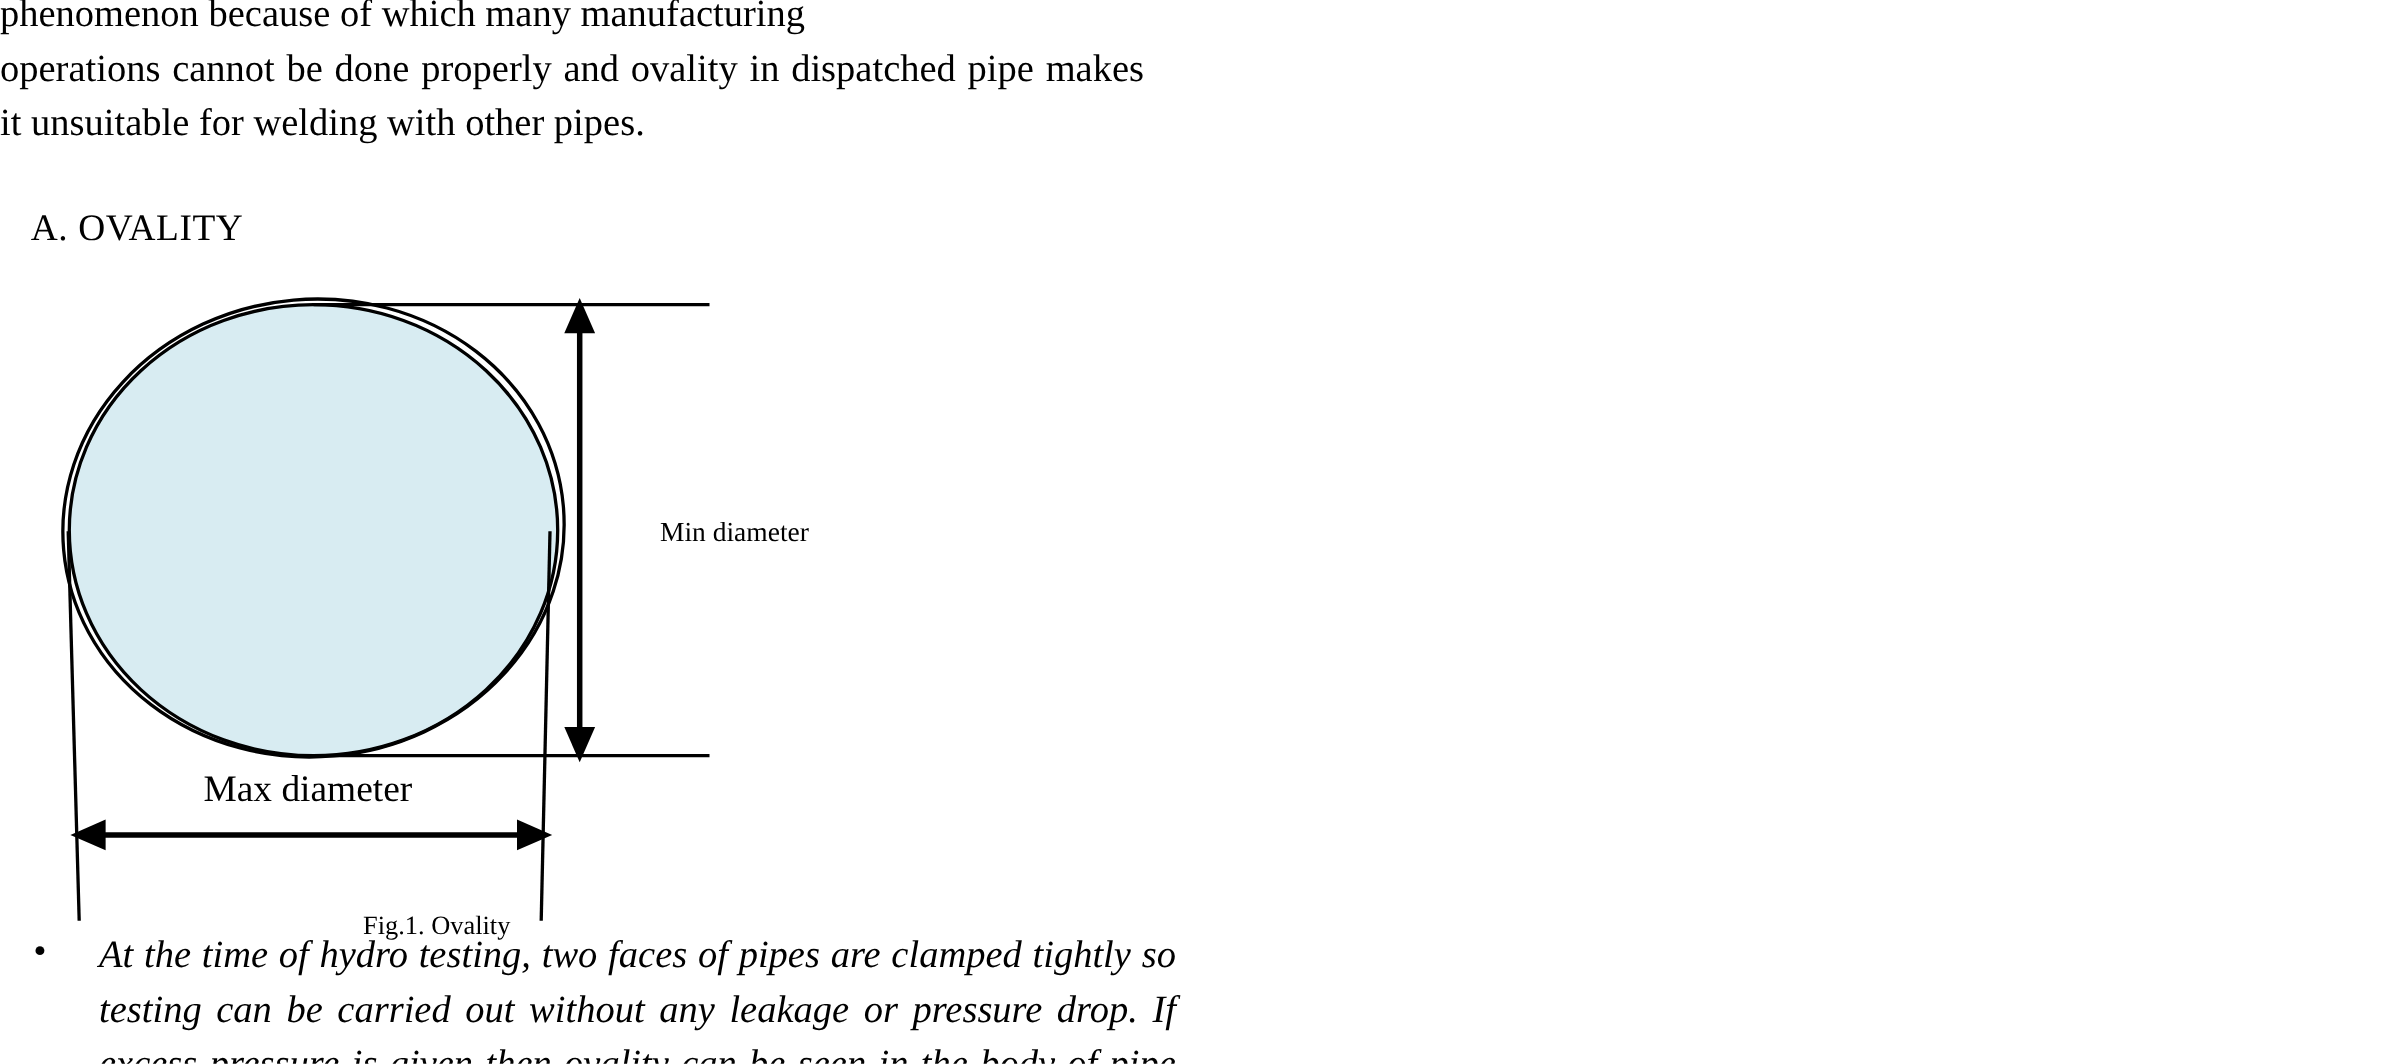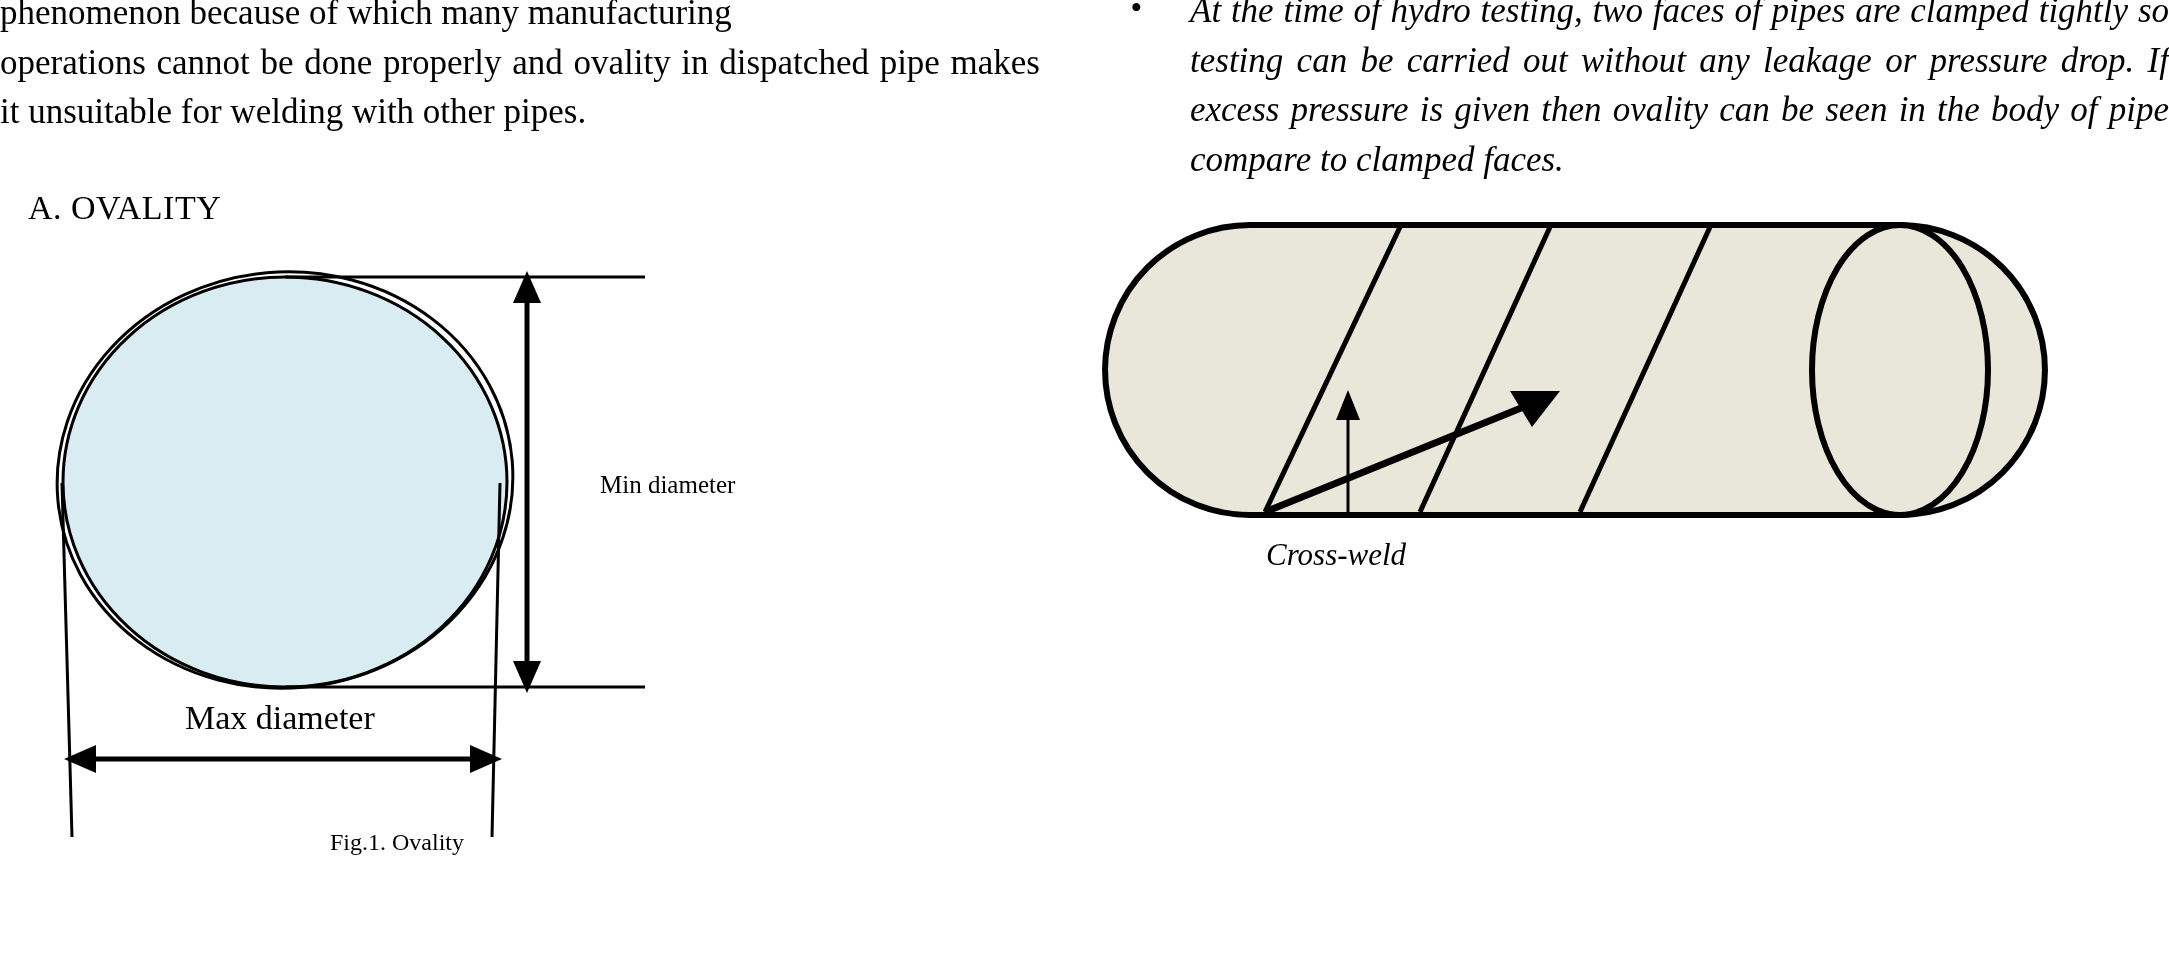--- a/index.html
+++ b/index.html
@@ -13,21 +13,21 @@
     font-family: "Liberation Serif", serif;
     color: #000000;
     overflow: hidden;
     position: relative;
   }
 
   .page {
     position: absolute;
     inset: 0;
     display: flex;
-    flex-direction: row;
+    flex-direction: column;
   }
 
   .col {
     position: relative;
     box-sizing: border-box;
   }
 
   .col-left {
     width: 1100px;
     padding: 0 60px 0 0;

